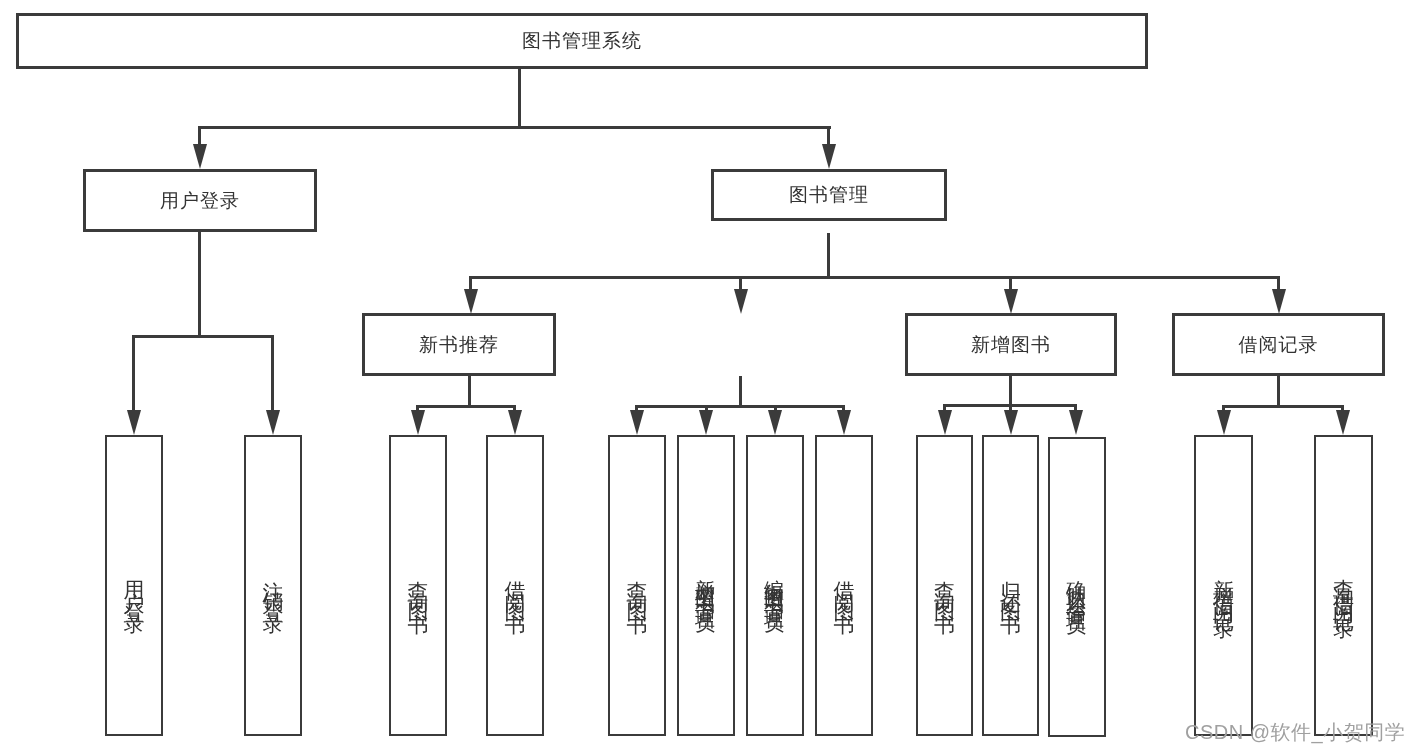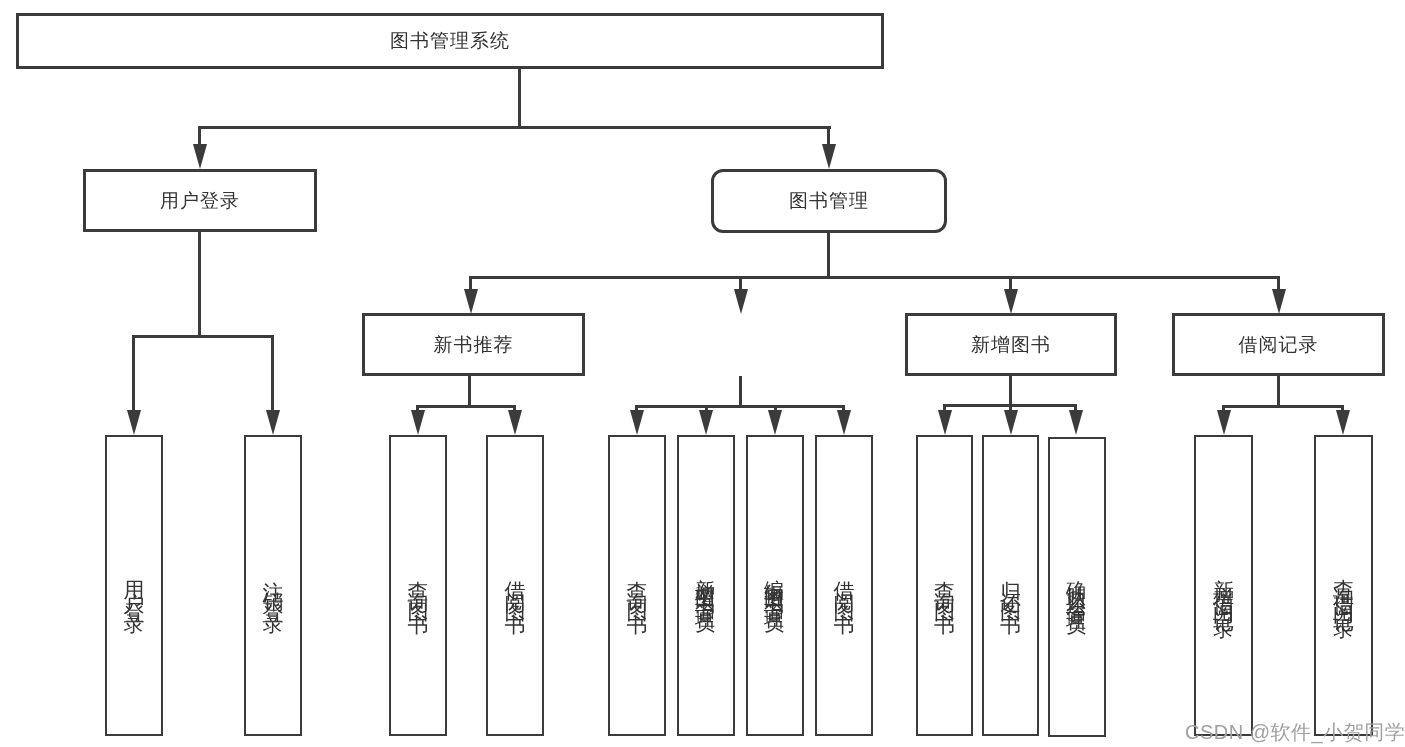--- a/index.html
+++ b/index.html
@@ -49,51 +49,51 @@
     letter-spacing:0.5px;
     z-index:5;
     white-space:nowrap;
   }
 </style>
 </head>
 <body>
 
 <div class="canvas">
 
-  <div class="box" style="left:16px;top:13px;width:868px;height:56px;">图书管理系统</div>
+  <div class="box" style="left:16px;top:13px;width:1132px;height:56px;">图书管理系统</div>
 
   <div class="vl" style="left:518px;top:68px;height:60px;"></div>
   <div class="hl" style="left:198px;top:126px;width:633px;"></div>
   <div class="vl" style="left:198px;top:126px;height:21px;"></div>
   <div class="vl" style="left:827px;top:126px;height:21px;"></div>
   <div class="arr" style="left:193px;top:144px;"></div>
   <div class="arr" style="left:822px;top:144px;"></div>
 
   <div class="box" style="left:83px;top:169px;width:234px;height:63px;">用户登录</div>
-  <div class="box" style="left:711px;top:169px;width:236px;height:64px;border-radius:12px;">图书管理</div>
+  <div class="box" style="left:711px;top:169px;width:236px;height:52px;">图书管理</div>
 
   <div class="vl" style="left:198px;top:232px;height:106px;"></div>
   <div class="hl" style="left:132px;top:335px;width:142px;"></div>
   <div class="vl" style="left:132px;top:335px;height:77px;"></div>
   <div class="vl" style="left:271px;top:335px;height:77px;"></div>
   <div class="arr" style="left:127px;top:410px;"></div>
   <div class="arr" style="left:266px;top:410px;"></div>
 
   <div class="vl" style="left:827px;top:233px;height:46px;"></div>
   <div class="hl" style="left:469px;top:276px;width:811px;"></div>
   <div class="vl" style="left:469px;top:276px;height:15px;"></div>
   <div class="vl" style="left:739px;top:276px;height:15px;"></div>
   <div class="vl" style="left:1009px;top:276px;height:15px;"></div>
   <div class="vl" style="left:1277px;top:276px;height:15px;"></div>
   <div class="arr" style="left:464px;top:289px;"></div>
   <div class="arr" style="left:734px;top:289px;"></div>
   <div class="arr" style="left:1004px;top:289px;"></div>
   <div class="arr" style="left:1272px;top:289px;"></div>
 
-  <div class="box" style="left:362px;top:313px;width:223px;height:63px;">新书推荐</div>
+  <div class="box" style="left:362px;top:313px;width:194px;height:63px;">新书推荐</div>
   <div class="box" style="left:905px;top:313px;width:212px;height:63px;">新增图书</div>
   <div class="box" style="left:1172px;top:313px;width:213px;height:63px;">借阅记录</div>
 
   <div class="vl" style="left:468px;top:376px;height:32px;"></div>
   <div class="hl" style="left:416px;top:405px;width:100px;"></div>
   <div class="vl" style="left:416px;top:405px;height:9px;"></div>
   <div class="vl" style="left:513px;top:405px;height:9px;"></div>
   <div class="arr" style="left:411px;top:410px;"></div>
   <div class="arr" style="left:508px;top:410px;"></div>
 

